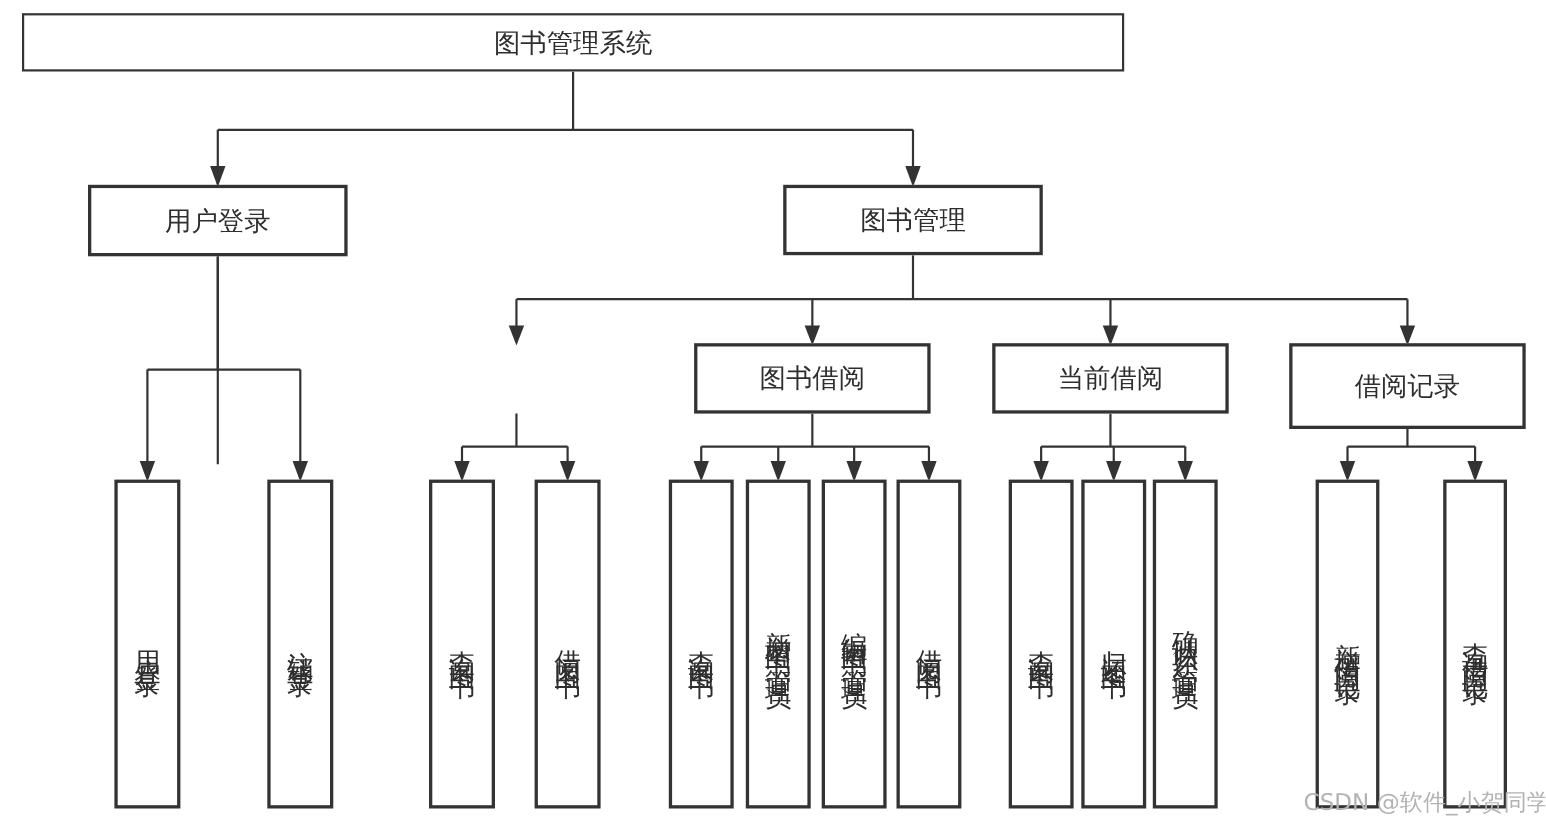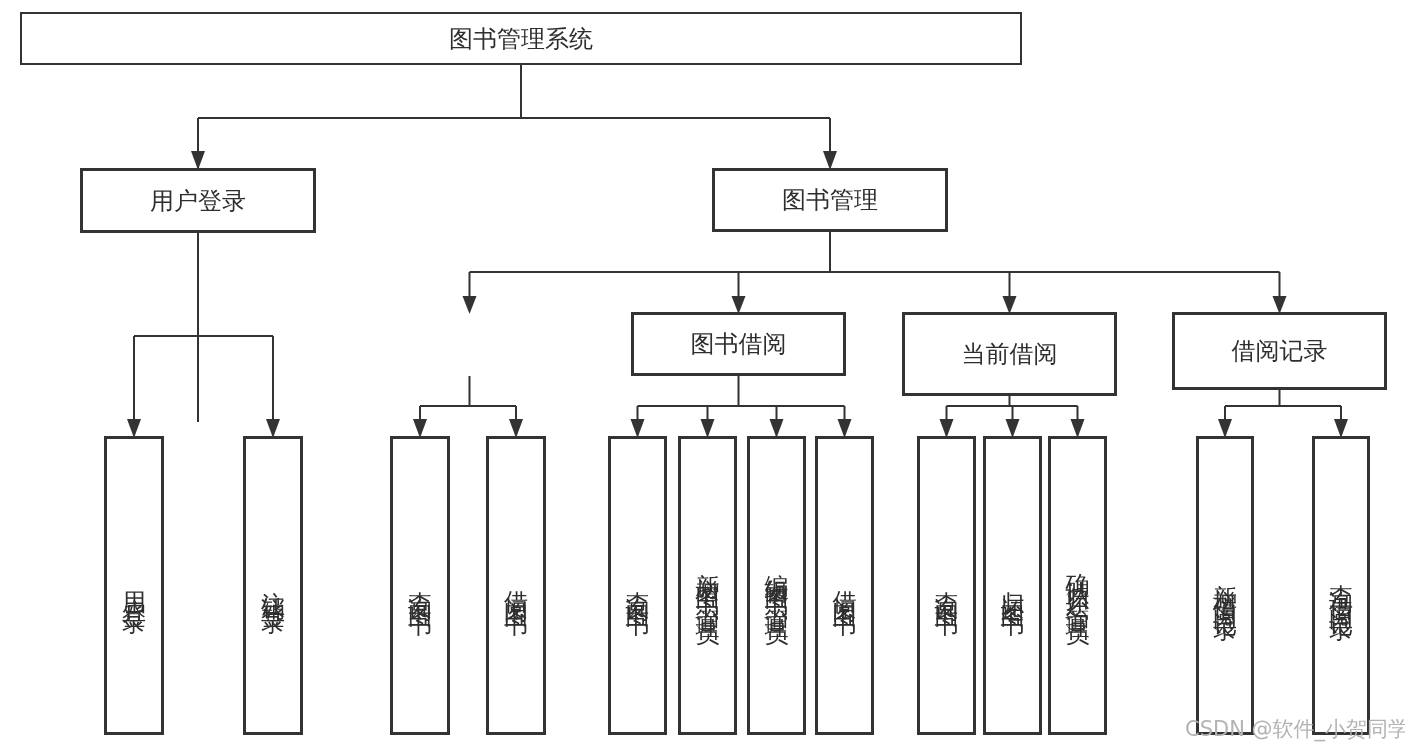--- a/index.html
+++ b/index.html
@@ -86,21 +86,21 @@
   <div class="box" style="left:80px;top:168px;width:236px;height:65px">
     <span>用户登录</span>
   </div>
   <div class="box" style="left:712px;top:168px;width:236px;height:64px">
     <span>图书管理</span>
   </div>
 
   <div class="box" style="left:631px;top:312px;width:215px;height:64px">
     <span>图书借阅</span>
   </div>
-  <div class="box" style="left:902px;top:312px;width:215px;height:84px">
+  <div class="box" style="left:902px;top:312px;width:215px;height:64px">
     <span>当前借阅</span>
   </div>
   <div class="box" style="left:1172px;top:312px;width:215px;height:78px">
     <span>借阅记录</span>
   </div>
 
   <div class="box" style="left:104px;top:436px;width:60px;height:299px">
     <span class="v-label">用户登录</span>
   </div>
   <div class="box" style="left:243px;top:436px;width:60px;height:299px">

